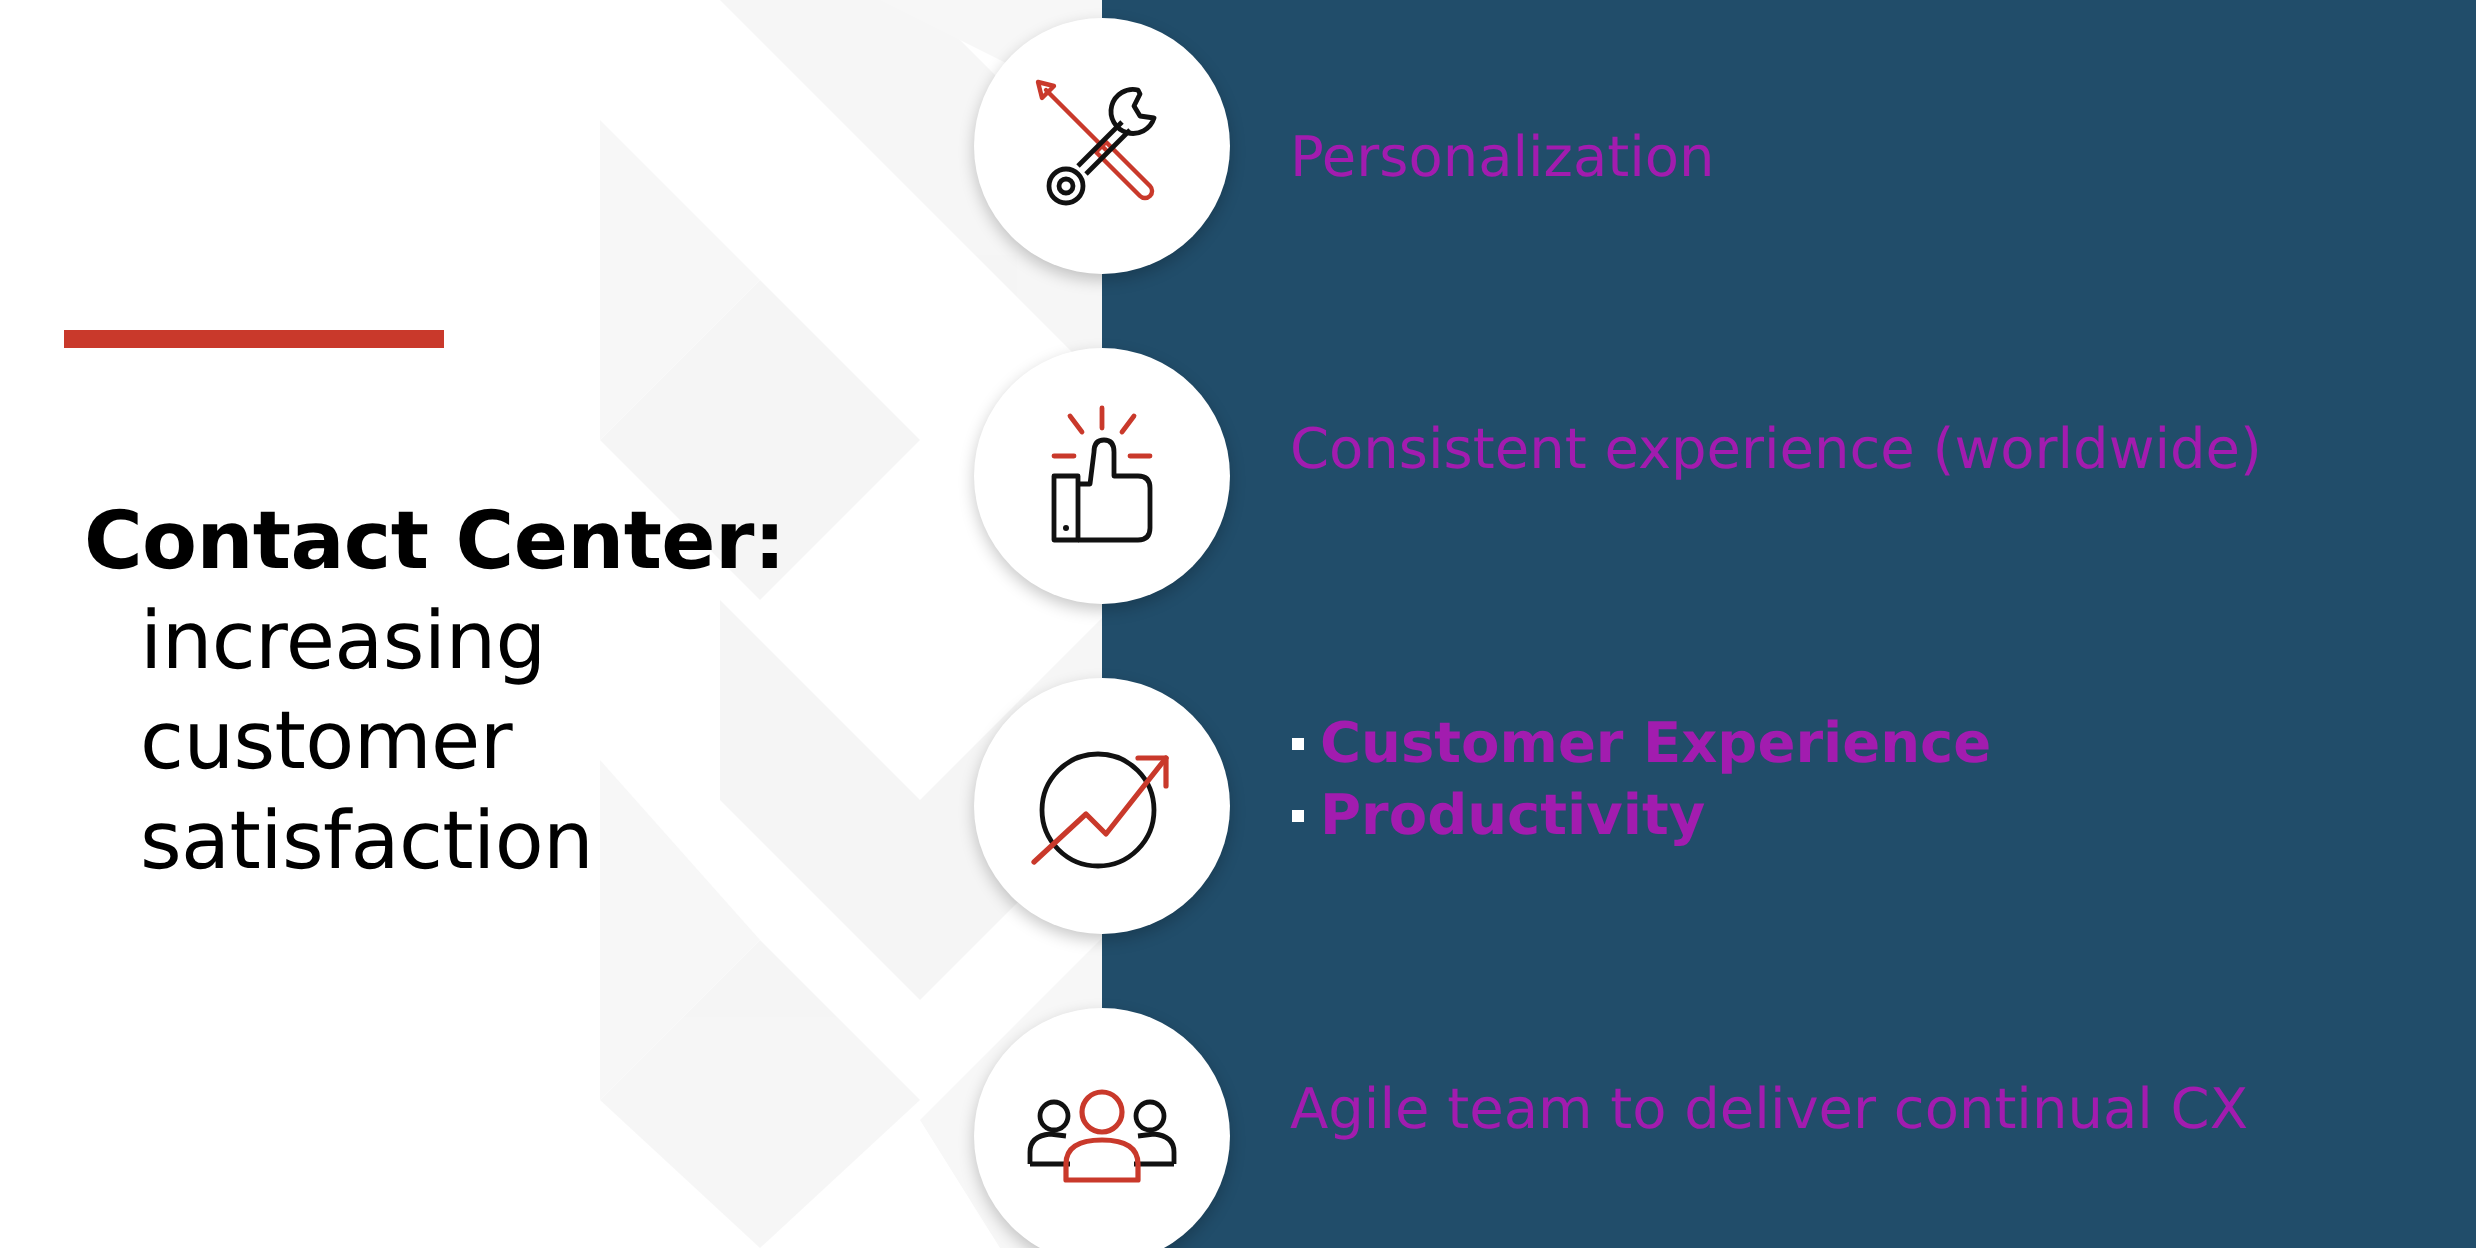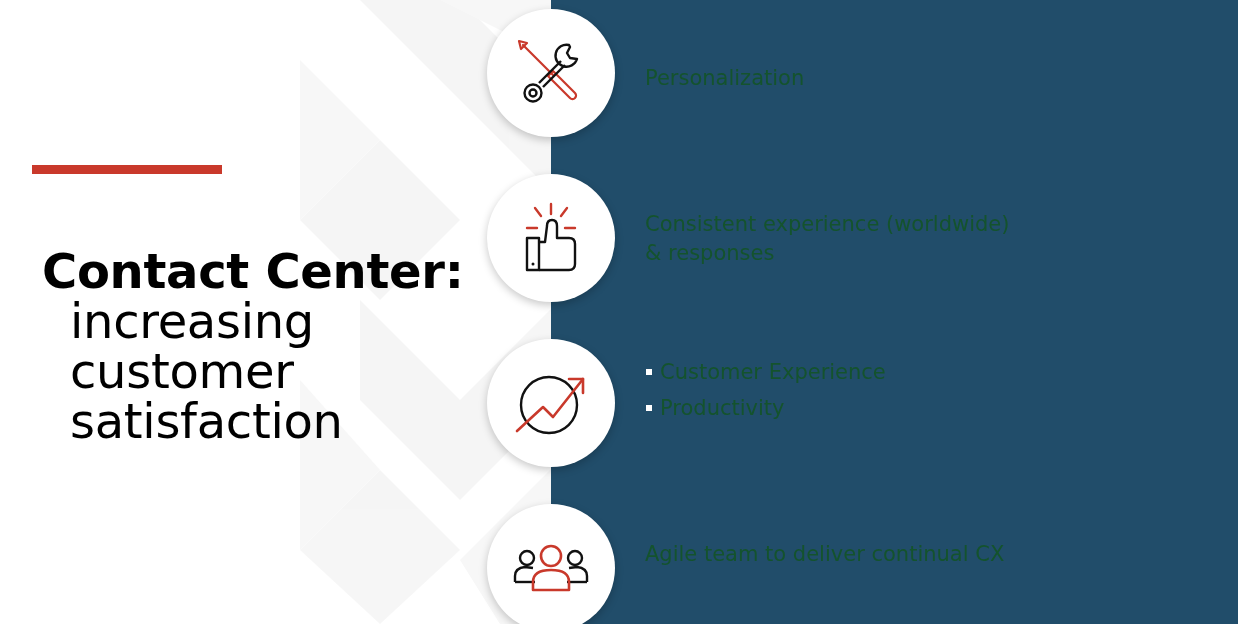--- a/index.html
+++ b/index.html
@@ -8,43 +8,43 @@
     background: #ffffff;
     font-family: "DejaVu Sans", sans-serif;
   }
   .bg-pattern { position: absolute; left: 0; top: 0; width: 560px; height: 624px; }
   .accent-bar {
     position: absolute; left: 32px; top: 165px; width: 190px; height: 9px;
     background: #c9392b;
   }
   .title-block {
     position: absolute; left: 42px; top: 246px; width: 440px;
-    font-size: 48px; line-height: 50px; color: #000;
+    font-size: 40px; line-height: 50px; color: #000;
     letter-spacing: -0.3px;
   }
   .title-block .bold { font-weight: bold; display: block; }
   .title-block .line { display: block; margin-left: 28px; }
   .panel {
     position: absolute; left: 551px; top: 0; width: 687px; height: 624px;
     background: #214d6a;
   }
   .circle {
     position: absolute; width: 128px; height: 128px; border-radius: 50%;
     background: #ffffff; left: 487px;
     box-shadow: 0 3px 8px rgba(0,0,0,0.22);
     display: flex; align-items: center; justify-content: center;
   }
   .circle svg { width: 76px; height: 76px; }
   .item-text {
-    position: absolute; left: 645px; color: #14532d;
-    font-size: 21px; line-height: 29px;
+    position: absolute; left: 645px; color: #a21caf;
+    font-size: 28px; line-height: 29px;
   }
   .item-text .heading { font-weight: bold; display: block; }
   .item-text ul { list-style: none; margin: 0; padding: 0; }
-  .item-text li { position: relative; padding-left: 15px; line-height: 36px; }
+  .item-text li { position: relative; padding-left: 15px; line-height: 36px; font-weight: bold; }
   .item-text li::before {
     content: ""; position: absolute; left: 1px; top: 15px;
     width: 6px; height: 6px; background: #ffffff;
   }
 </style>
 </head>
 <body>
 
 <svg class="bg-pattern" viewBox="0 0 560 624">
   <g fill="#f2f2f2" opacity="0.7">
@@ -105,21 +105,20 @@
     </g>
     <g stroke="#111" stroke-width="2.4" fill="none" stroke-linejoin="round">
       <rect x="14" y="38" width="12" height="32"></rect>
       <path d="M26 42 L32 42 L34 26 Q34 20 39 20 Q44 20 44 26 L44 38 L56 38 Q62 38 62 44 L62 64 Q62 70 56 70 L26 70"></path>
     </g>
     <circle cx="20" cy="64" r="1.5" fill="#111"></circle>
   </svg>
 </div>
 <div class="item-text" style="top:210px;">
   <span style="display:block">Consistent experience (worldwide)</span>
-  <span style="display:block">&amp; responses</span>
 </div>
 
 <div class="circle" style="top:339px;">
   <svg viewBox="0 0 76 76">
     <circle cx="36" cy="40" r="28" stroke="#111" stroke-width="2.4" fill="none"></circle>
     <g stroke="#c9392b" stroke-width="2.6" fill="none" stroke-linecap="round" stroke-linejoin="round">
       <polyline points="4,66 30,42 40,52 70,14"></polyline>
       <polyline points="56,14 70,14 70,28"></polyline>
     </g>
   </svg>

